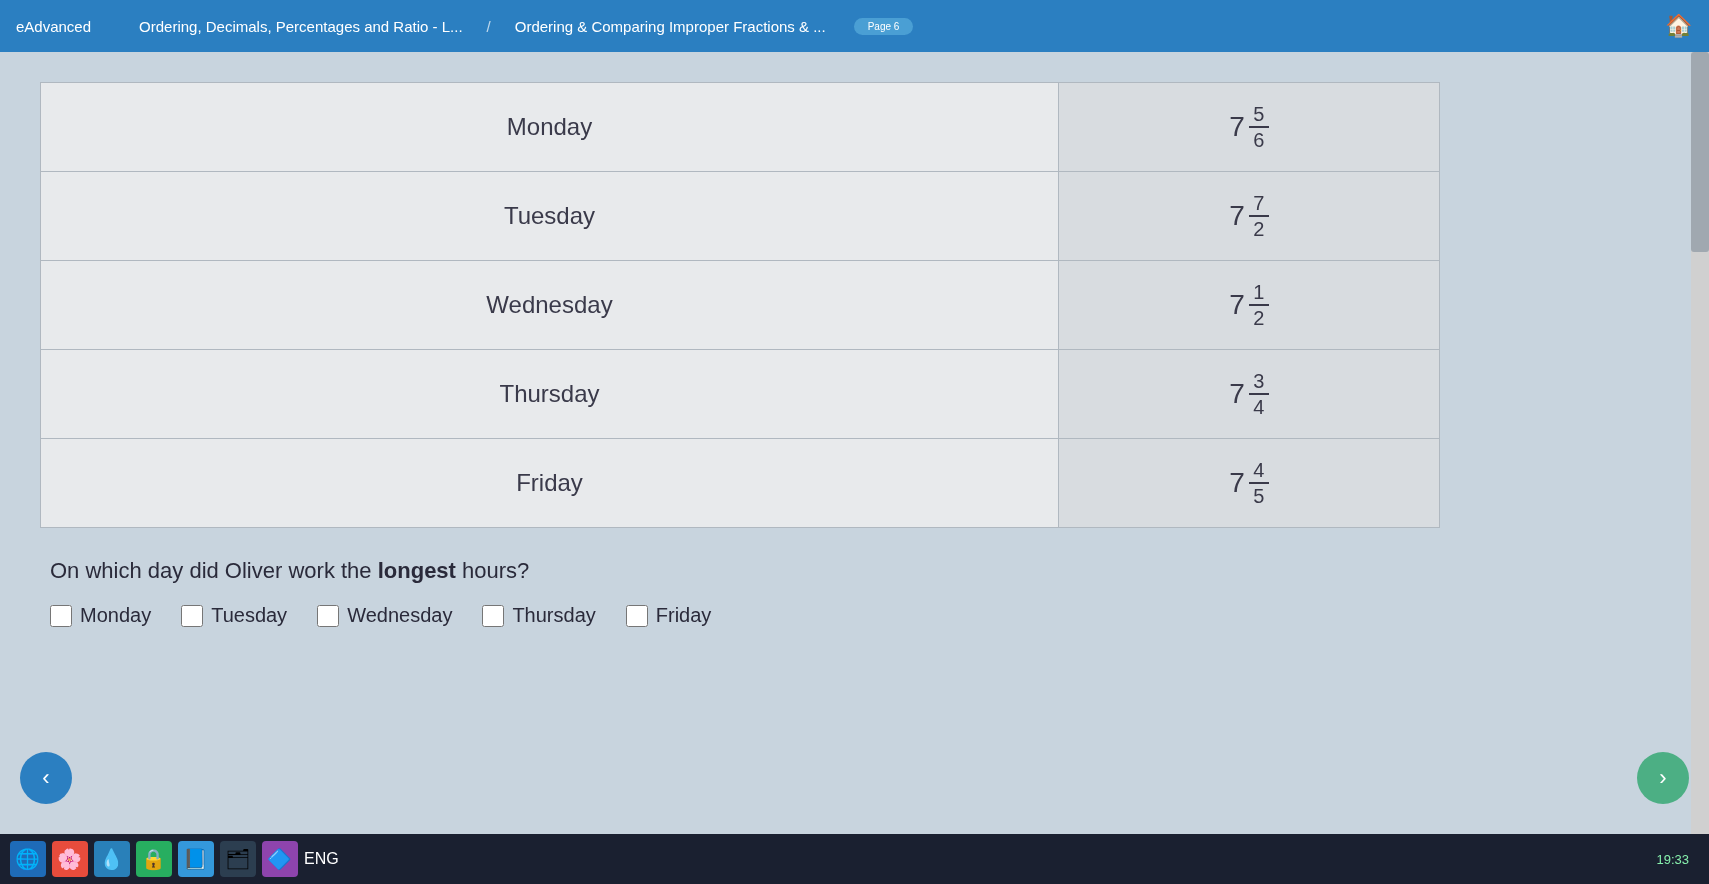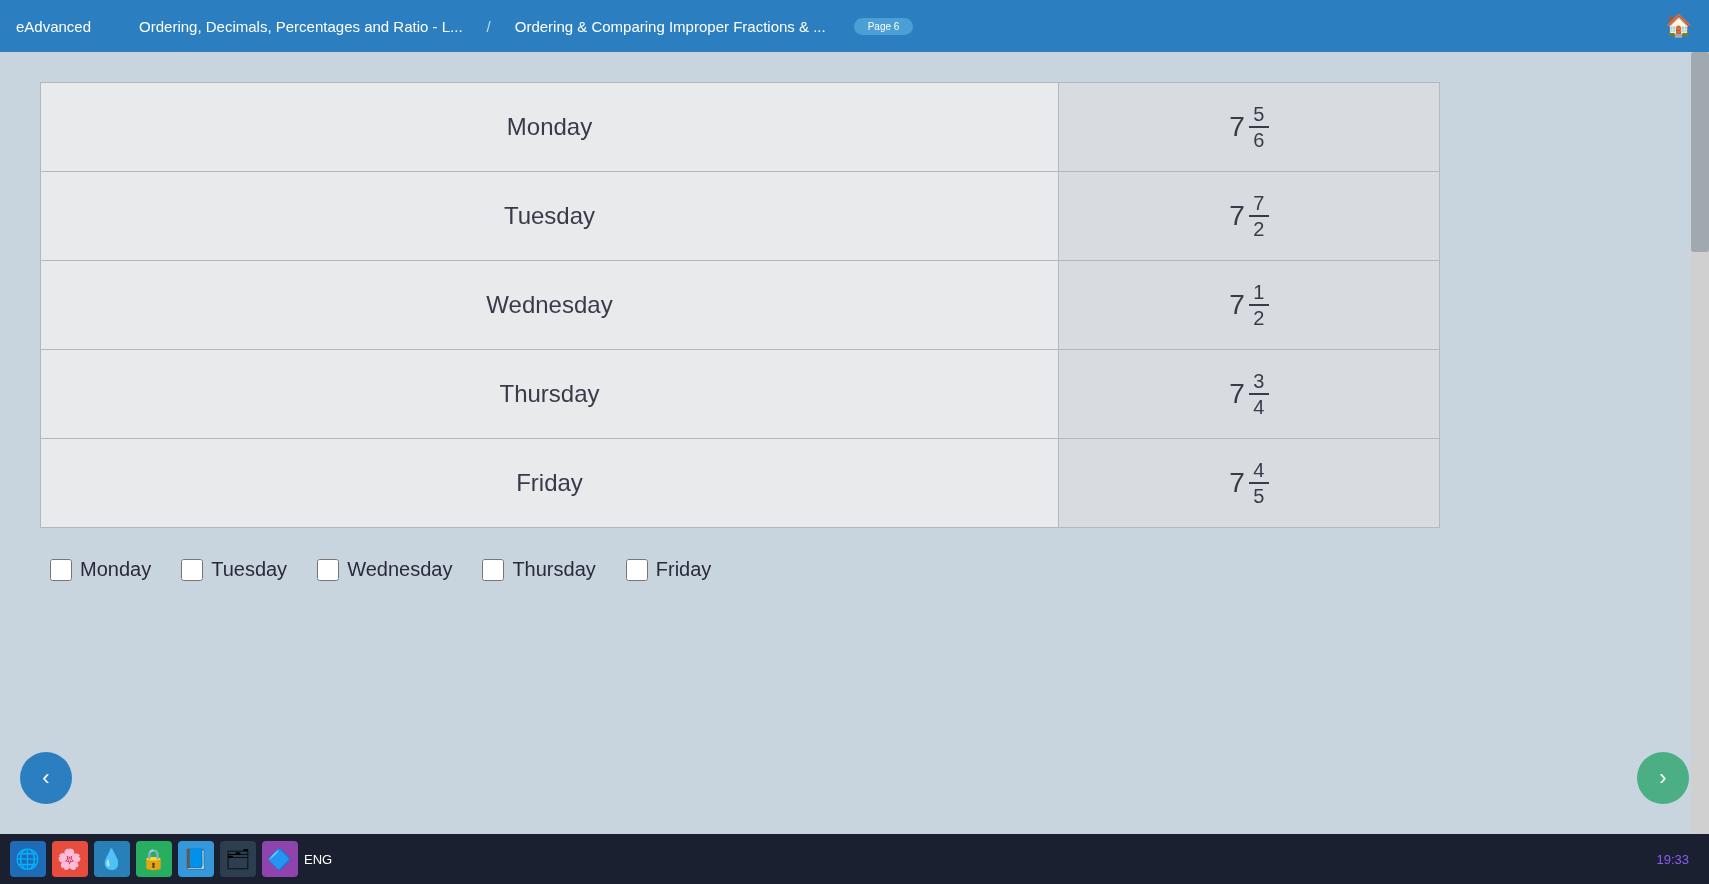--- a/index.html
+++ b/index.html
@@ -229,29 +229,29 @@
       height: 36px;
       border-radius: 4px;
       display: flex;
       align-items: center;
       justify-content: center;
       font-size: 20px;
     }
 
     .taskbar-time {
       margin-left: auto;
-      color: #8b5cf6;
+      color: #86efac;
       font-size: 13px;
       text-align: right;
       margin-right: 10px;
     }
 
     .taskbar-eng {
       color: white;
-      font-size: 13px;
+      font-size: 16px;
       margin-right: 6px;
     }
   </style>
 </head>
 <body>
 
 <div class="header-bar">
   <span>eAdvanced</span>
   <span class="breadcrumb-sep"> </span>
   <span>Ordering, Decimals, Percentages and Ratio - L...</span>
@@ -336,20 +336,23 @@
             <span class="numerator">4</span>
             <span class="denominator">5</span>
           </div>
         </div>
       </div>
     </div>
 
   </div>
 
   <div class="question-section">
+    <div class="question-text">
+      <span>On which day did Oliver work the </span><strong>longest</strong><span> hours?</span>
+    </div>
     <div class="checkbox-row">
       <div class="checkbox-item">
         <input type="checkbox" style="">
         <label>Monday</label>
       </div>
       <div class="checkbox-item">
         <input type="checkbox" style="">
         <label>Tuesday</label>
       </div>
       <div class="checkbox-item">

